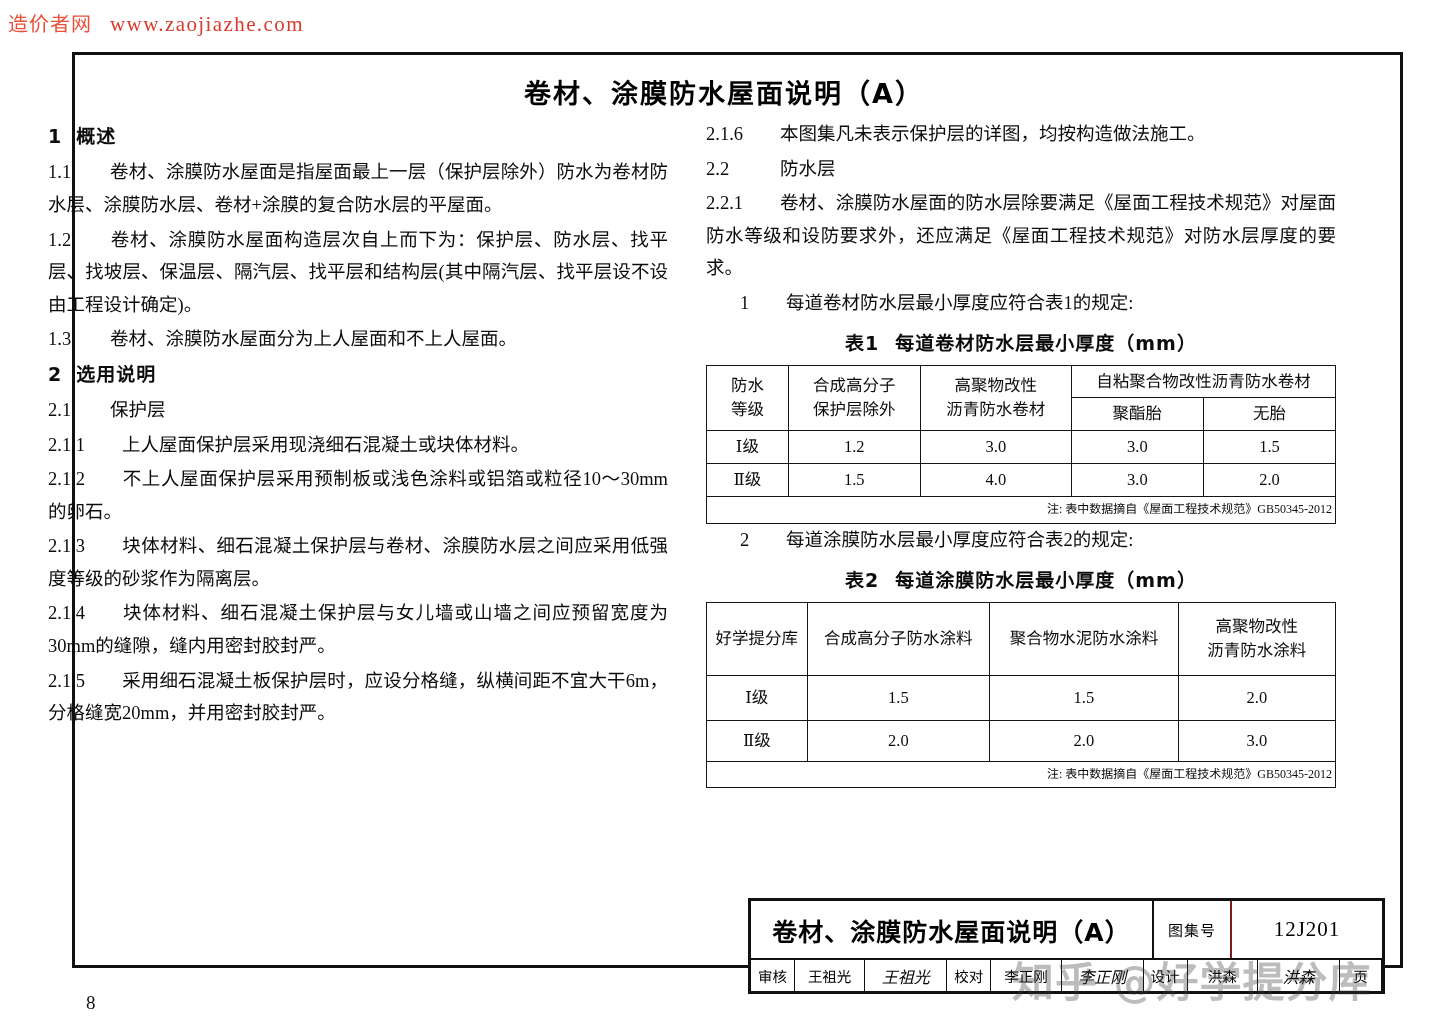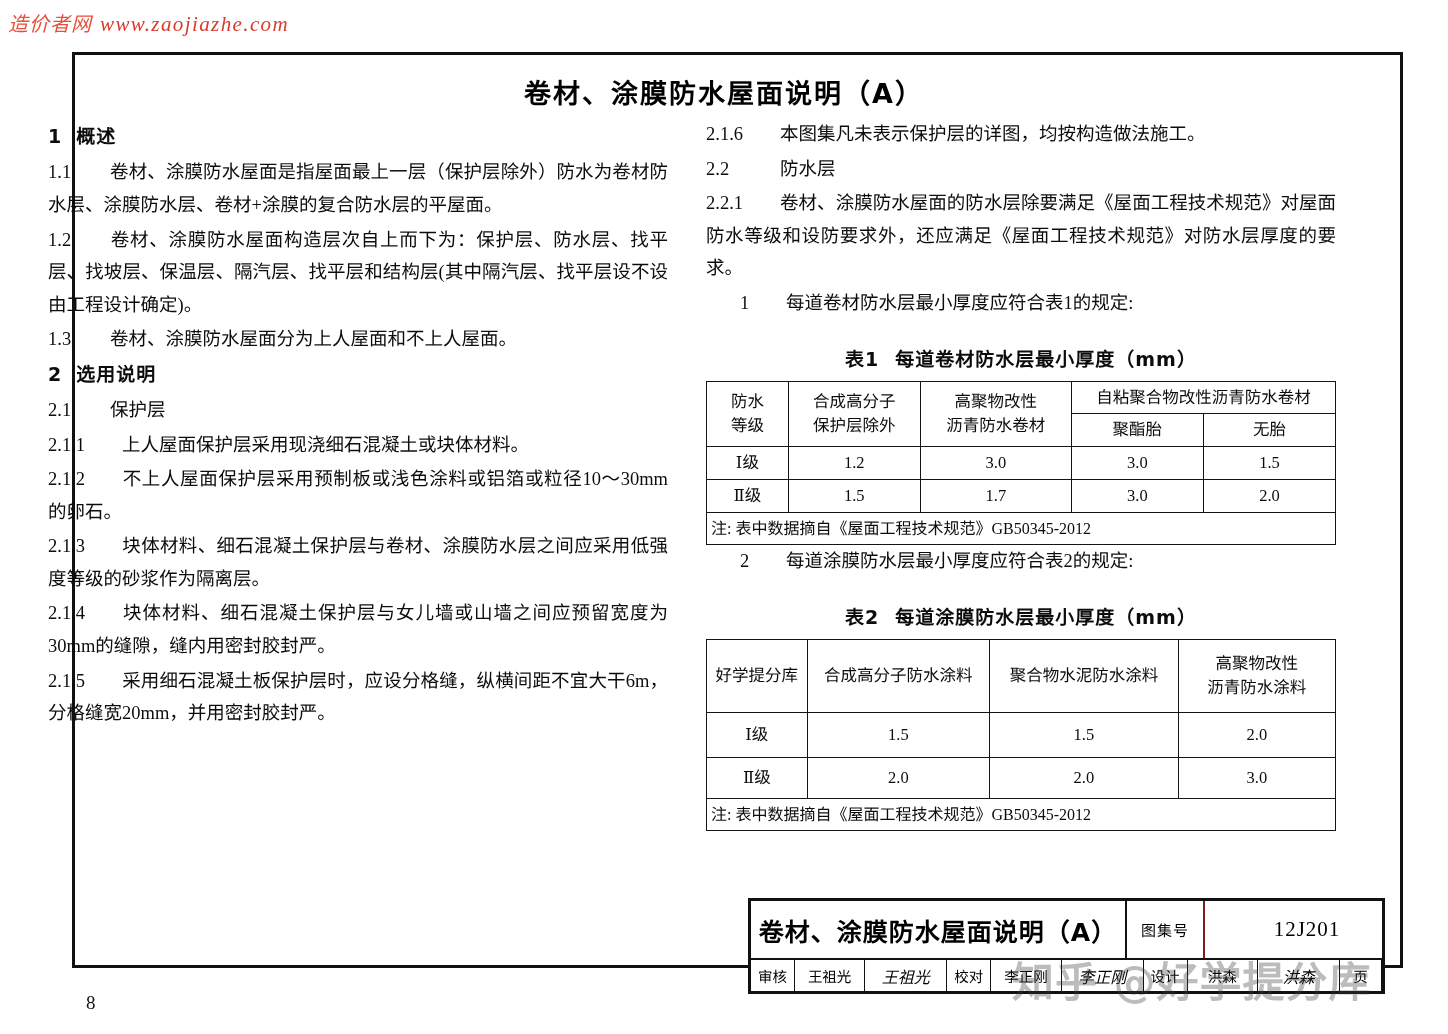--- a/index.html
+++ b/index.html
@@ -19,23 +19,22 @@
     background: #ffffff;
   }
 
   
   .site-brand {
     position: absolute;
     left: 8px;
     top: 8px;
     display: flex;
     align-items: baseline;
-    gap: 8px;
+    gap: 18px;
     white-space: nowrap;
-    font-style: italic;
   }
   .site-brand .cn {
     font-family: "Liberation Serif", "DejaVu Serif", serif;
     font-size: 20px;
     color: #e8503a;
     letter-spacing: 1px;
   }
   .site-brand .url {
     font-family: "Liberation Serif", "DejaVu Serif", serif;
     font-size: 21px;
@@ -110,21 +109,21 @@
   p.para .lbl.wide { min-width: 74px; }
   p.para .lbl.narrow { min-width: 46px; }
   .indent-1 { padding-left: 34px; }
 
   
   .tbl-caption {
     font-family: "DejaVu Sans", "Liberation Sans", sans-serif;
     font-weight: bold;
     font-size: 19px;
     text-align: center;
-    margin: 24px 0 4px 0;
+    margin: 8px 0 4px 0;
     letter-spacing: 1px;
   }
   .tbl-caption .cap-no { margin-right: 16px; }
 
   table.spec {
     border-collapse: collapse;
     width: 100%;
     font-size: 16.5px;
     line-height: 1.32;
     table-layout: fixed;
@@ -132,23 +131,23 @@
   table.spec, table.spec th, table.spec td {
     border: 1px solid #151515;
   }
   table.spec th, table.spec td {
     text-align: center;
     vertical-align: middle;
     padding: 5px 3px;
     font-weight: normal;
   }
   table.spec td.note {
-    text-align: left;
+    text-align: right;
     padding-left: 4px;
-    font-size: 16px;
+    font-size: 12px;
   }
   table.spec .val { font-family: "Liberation Serif", "DejaVu Serif", serif; }
   .two-line { line-height: 1.45; }
 
   
   .title-block {
     position: absolute;
     left: 748px;
     top: 898px;
     width: 637px;
@@ -180,21 +179,20 @@
     border-right: 2px solid #7f1d1d;
     letter-spacing: 1px;
   }
   .tb-atlas-no {
     width: 150px;
     display: flex;
     align-items: center;
     justify-content: center;
     font-size: 21px;
     letter-spacing: 1px;
-    margin-left: 27px;
   }
   .tb-row-sign {
     display: flex;
     height: 31px;
     border-top: 2px solid #111;
     font-size: 14.5px;
   }
   .tb-cell {
     display: flex;
     align-items: center;
@@ -344,21 +342,21 @@
         <tr>
           <td>Ⅰ级</td>
           <td class="val">1.2</td>
           <td class="val">3.0</td>
           <td class="val">3.0</td>
           <td class="val">1.5</td>
         </tr>
         <tr>
           <td>Ⅱ级</td>
           <td class="val">1.5</td>
-          <td class="val">1.7</td>
+          <td class="val">4.0</td>
           <td class="val">3.0</td>
           <td class="val">2.0</td>
         </tr>
         <tr>
           <td class="note" colspan="5">注: 表中数据摘自《屋面工程技术规范》GB50345-2012</td>
         </tr>
       </tbody>
     </table>
 
     <p class="para indent-1">

